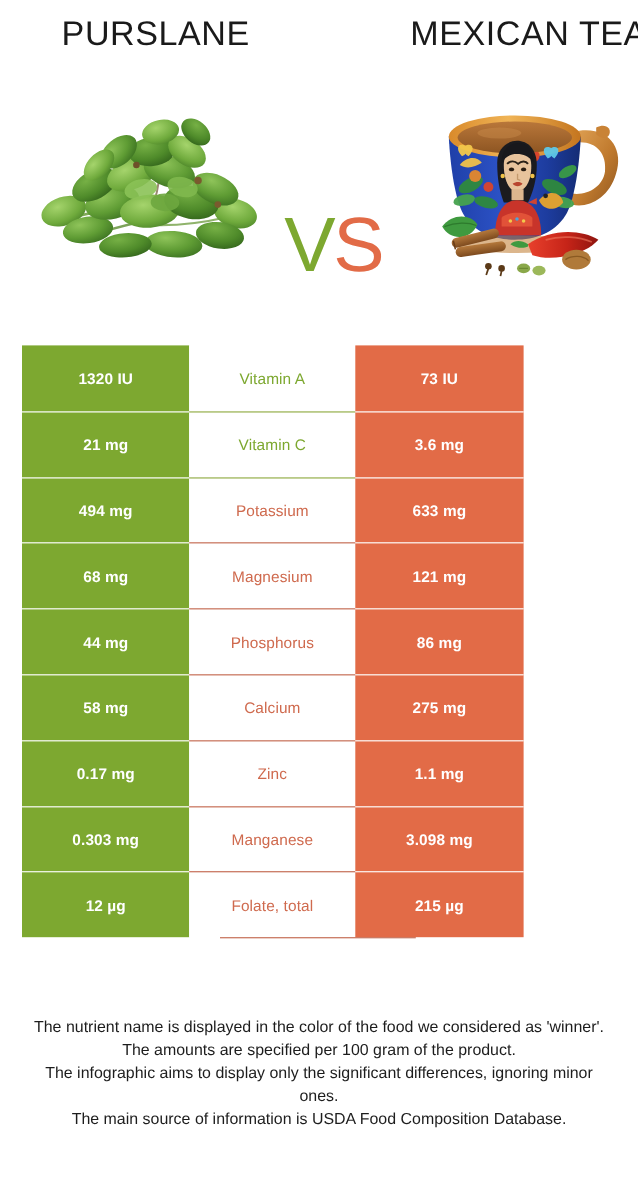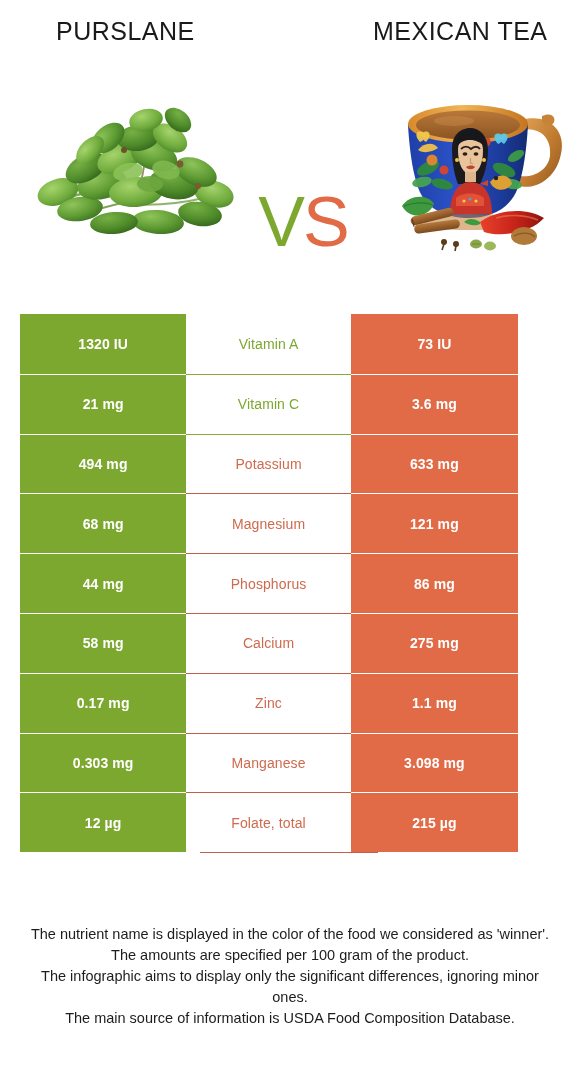--- a/index.html
+++ b/index.html
@@ -23,21 +23,21 @@
   .titles {
     position: absolute;
     top: 14px;
     left: 0;
     width: 580px;
     height: 44px;
   }
   .title {
     position: absolute;
     top: 0;
-    font-size: 25px;
+    font-size: 31px;
     font-weight: 300;
     letter-spacing: 0.5px;
     color: #1a1a1a;
     text-transform: uppercase;
     white-space: nowrap;
     line-height: 34px;
     font-stretch: semi-condensed;
     text-align: right;
   }
   .title-left  { left: 56px; }
@@ -82,21 +82,21 @@
     white-space: nowrap;
   }
   .vs .v { color: #7DA830; }
   .vs .s { color: #E26B47; }
 
   
   .table {
     position: absolute;
     left: 20px;
     top: 314px;
-    width: 498px;
+    width: 456px;
   }
   .row {
     position: relative;
     display: flex;
     height: 59.8px;
     width: 100%;
   }
   .cell {
     display: flex;
     align-items: center;

